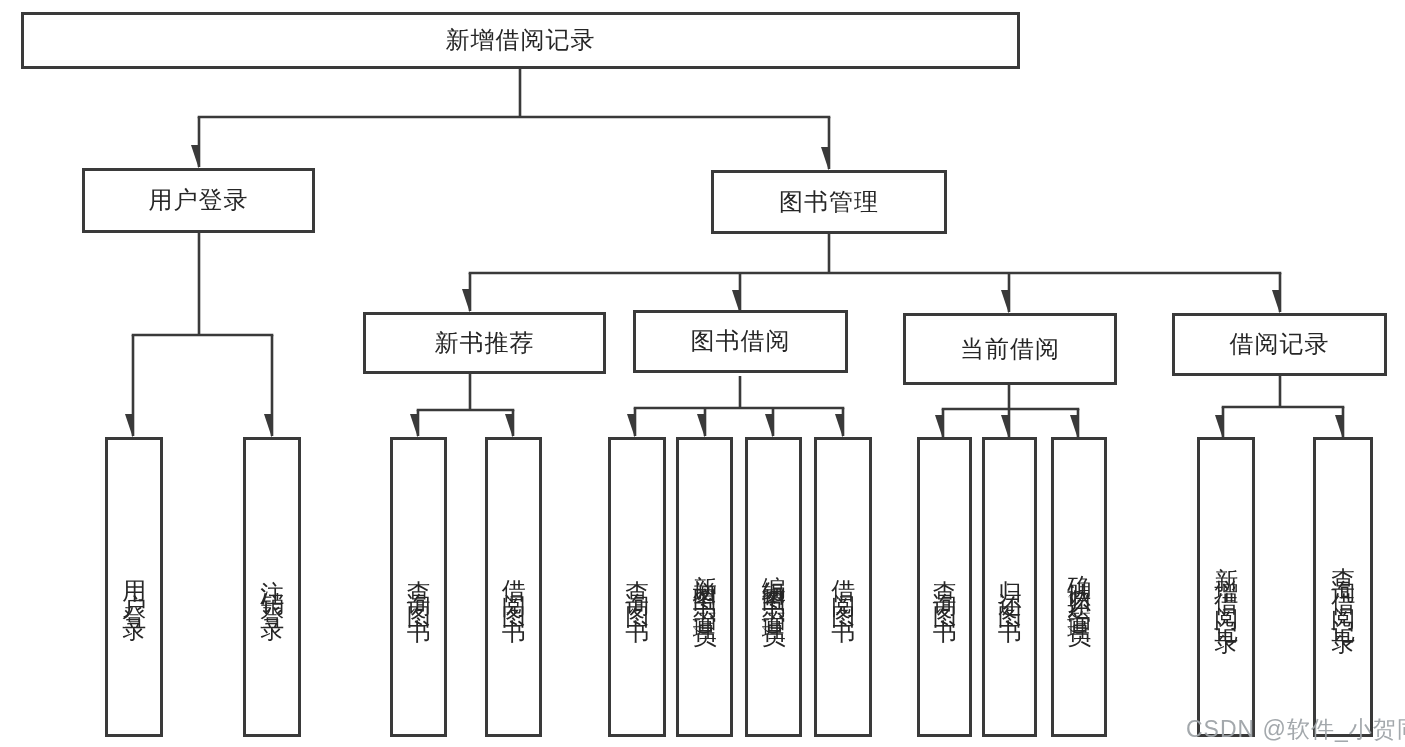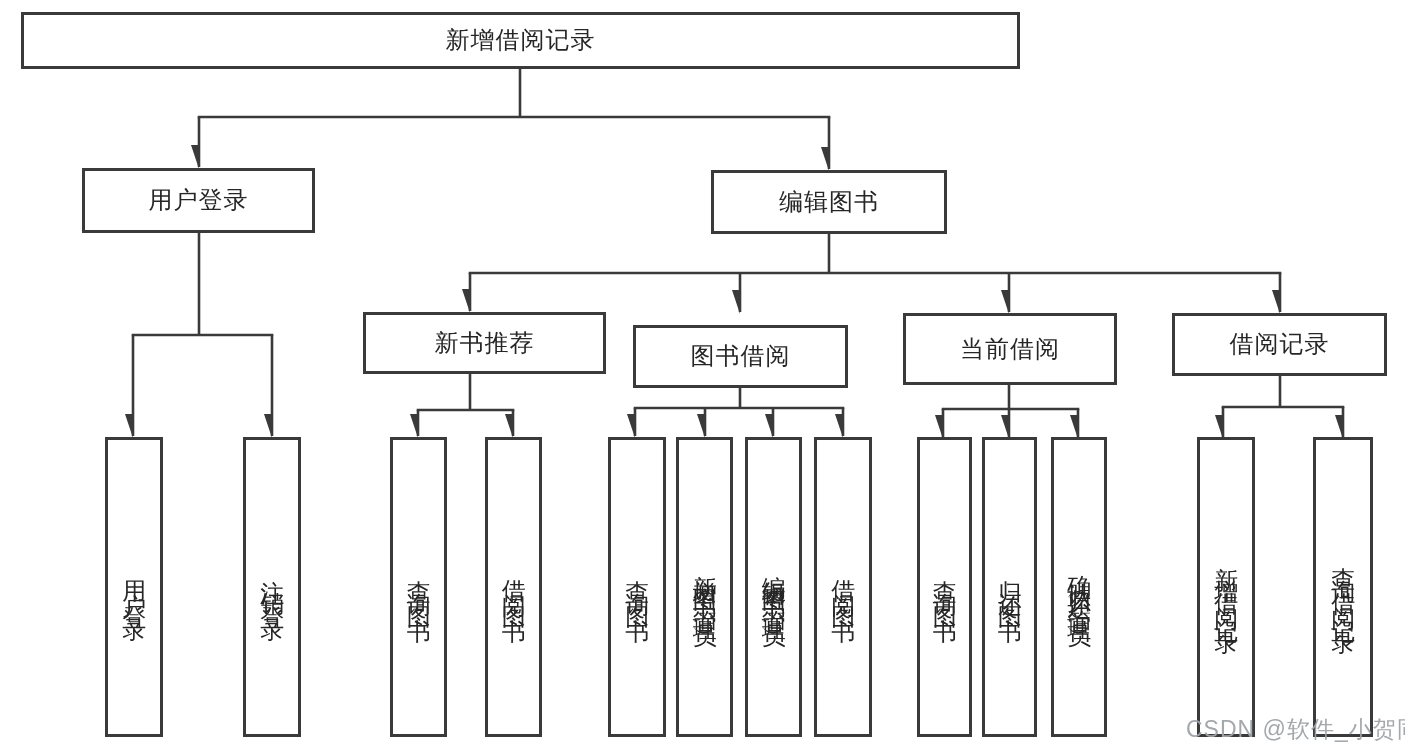--- a/index.html
+++ b/index.html
@@ -29,21 +29,21 @@
     text-orientation:mixed;
     letter-spacing:13px;
     display:block;
   }
   .leaf span.tight{letter-spacing:7px;}
   
   .b-root   {left:21px;  top:12px;  width:999px; height:57px;}
   .b-login  {left:82px;  top:168px; width:233px; height:65px;}
   .b-mgmt   {left:711px; top:170px; width:236px; height:64px;}
   .b-rec    {left:363px; top:312px; width:243px; height:62px;}
-  .b-borrow {left:633px; top:325px; width:215px; height:63px;}
+  .b-borrow {left:633px; top:310px; width:215px; height:63px;}
   .b-current{left:903px; top:313px; width:214px; height:72px;}
   .b-record {left:1172px;top:313px; width:215px; height:63px;text-align:right;}
   
   .leaf{top:437px;height:300px;}
   .b-l-a{left:105px; width:58px;}
   .b-l-b{left:243px; width:58px;}
   .b-l-c{left:390px; width:57px;}
   .b-l-d{left:485px; width:57px;}
   .b-l-e{left:608px; width:58px;}
   .b-l-f{left:676px; width:57px;}
@@ -115,21 +115,21 @@
       <line x1="1280" y1="376" x2="1280" y2="408"></line>
       <line x1="1221.7" y1="407" x2="1344.3" y2="407"></line>
       <line x1="1223" y1="407" x2="1223" y2="437" marker-end="url(#arrow)"></line>
       <line x1="1343" y1="407" x2="1343" y2="437" marker-end="url(#arrow)"></line>
     </g>
   </svg>
 
   <div class="node b-root">新增借阅记录</div>
 
   <div class="node b-login">用户登录</div>
-  <div class="node b-mgmt">编辑图书</div>
+  <div class="node b-mgmt">图书管理</div>
 
   <div class="node b-rec">新书推荐</div>
   <div class="node b-borrow">图书借阅</div>
   <div class="node b-current">当前借阅</div>
   <div class="node b-record">借阅记录</div>
 
   <div class="node leaf b-l-a">
     <span>用户登录</span>
     </div>
   <div class="node leaf b-l-b">

